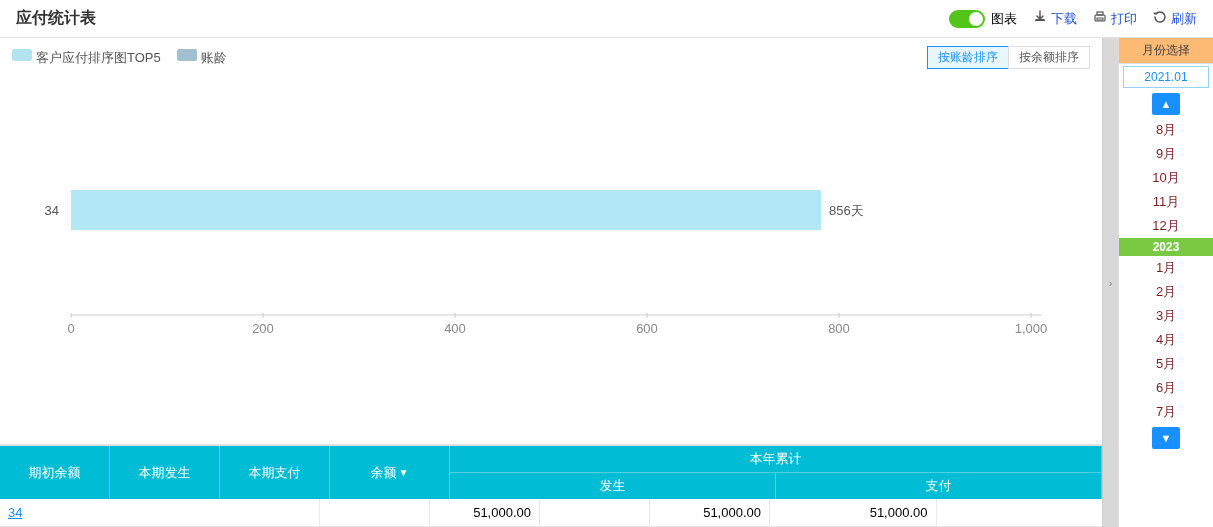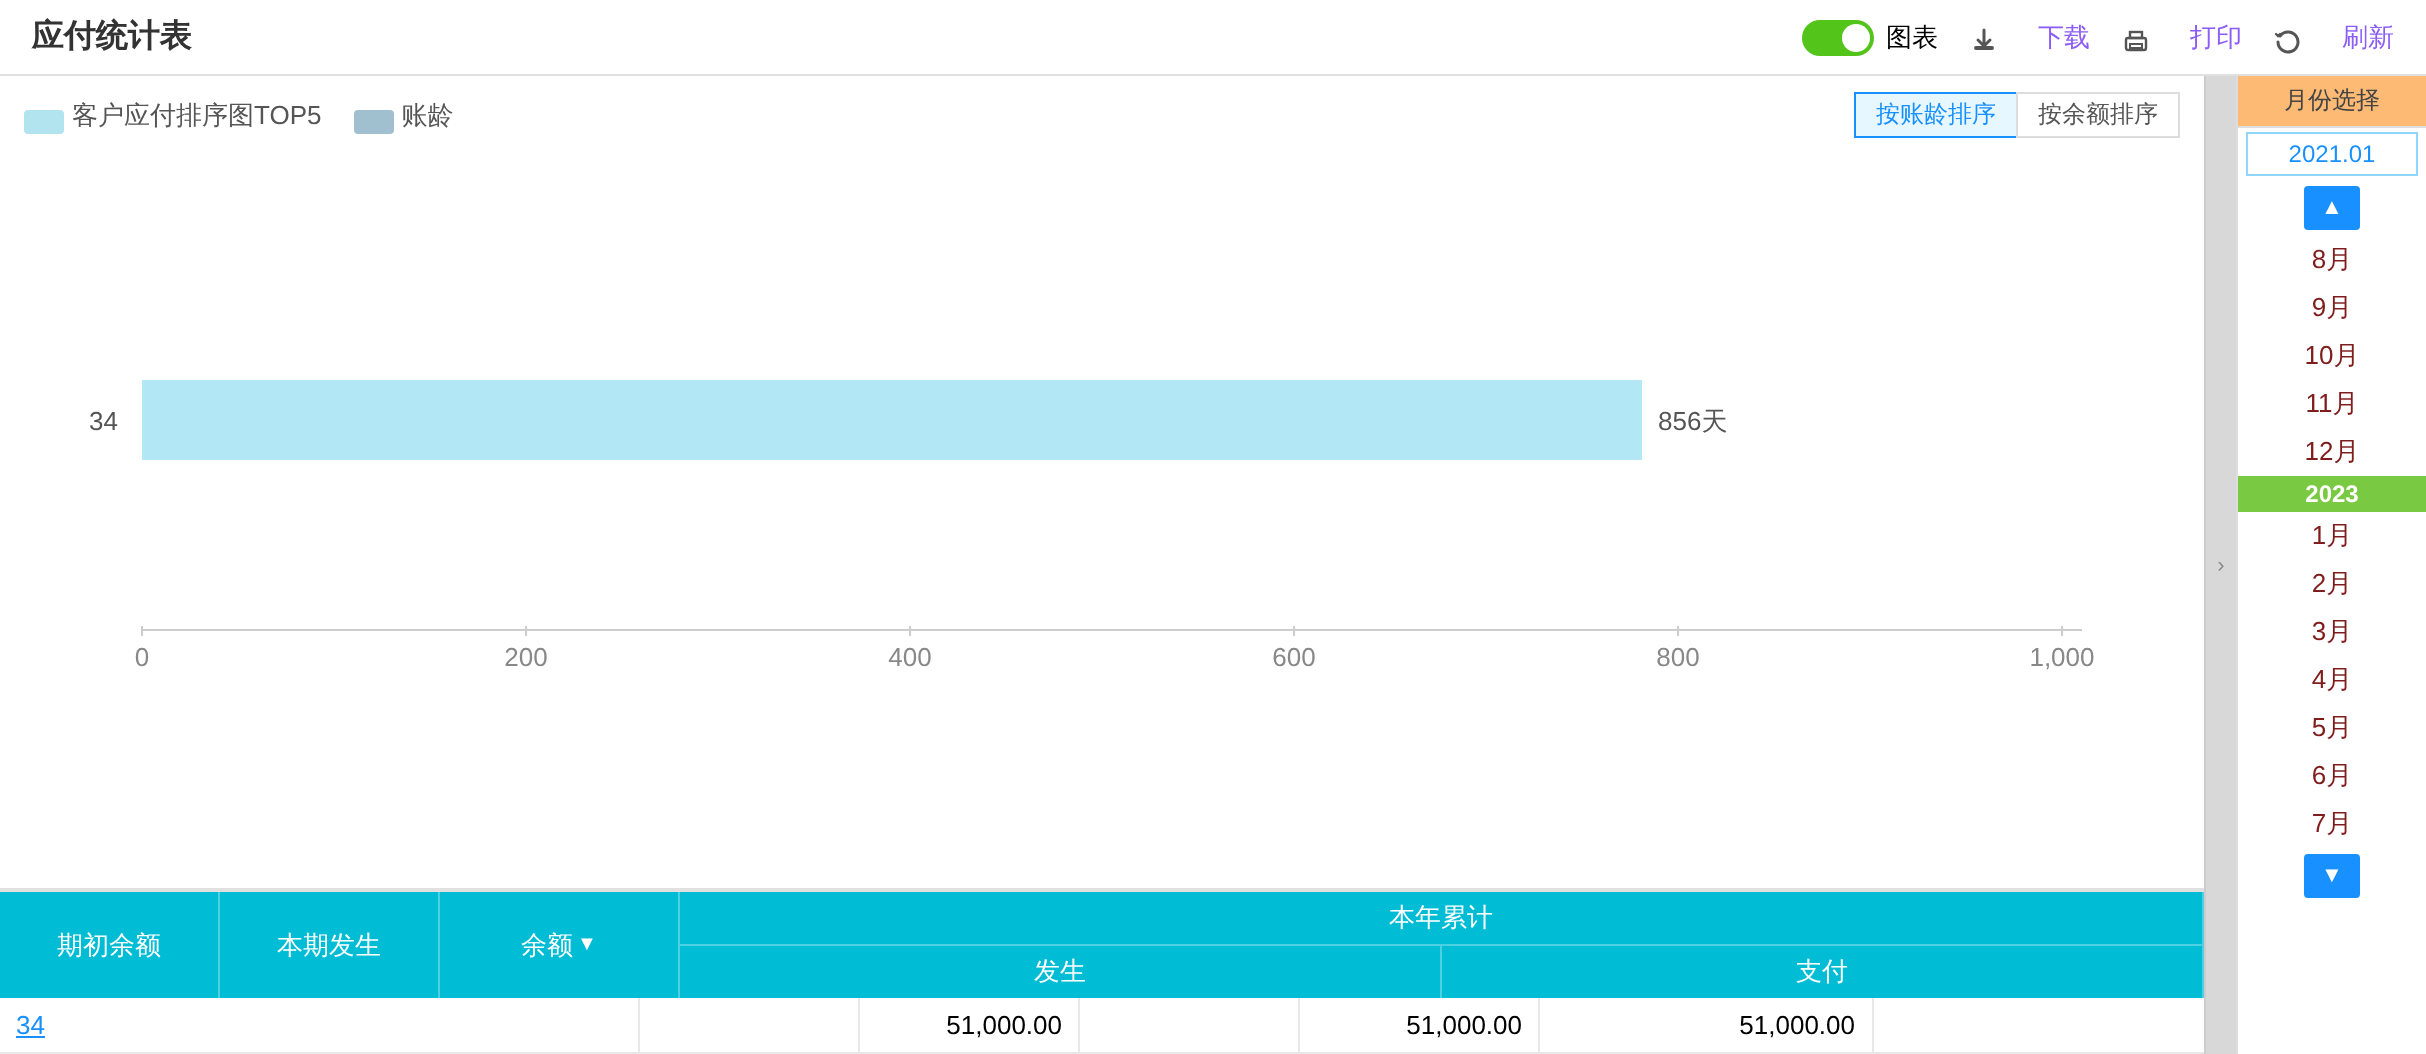--- a/index.html
+++ b/index.html
@@ -6,27 +6,27 @@
     body { background: #f5f5f5; }
     .app-container { width: 1213px; min-height: 527px; background: #fff; display: flex; flex-direction: column; }
 
     
     .header { display: flex; align-items: center; justify-content: space-between; padding: 8px 16px; border-bottom: 1px solid #e0e0e0; background: #fff; }
     .header-title { font-size: 16px; font-weight: bold; color: #333; }
     .header-actions { display: flex; align-items: center; gap: 16px; }
     .toggle-wrap { display: flex; align-items: center; gap: 6px; }
     .toggle { width: 36px; height: 18px; background: #52c41a; border-radius: 9px; position: relative; cursor: pointer; }
     .toggle::after { content: ''; position: absolute; width: 14px; height: 14px; background: #fff; border-radius: 50%; top: 2px; right: 2px; }
-    .action-btn { display: flex; align-items: flex-end; gap: 20px; color: #8b5cf6; cursor: pointer; }
+    .action-btn { display: flex; align-items: flex-start; gap: 4px; color: #1d4ed8; cursor: pointer; }
     .chart-area { flex: 1; display: flex; flex-direction: column; padding: 8px 0; }
 
     
     .chart-header { display: flex; align-items: center; justify-content: space-between; padding: 0 12px 8px; }
     .chart-legend { display: flex; align-items: center; gap: 16px; }
-    .legend-item { display: flex; align-items: flex-end; gap: 4px; color: #555; }
+    .legend-item { display: flex; align-items: flex-start; gap: 4px; color: #555; }
     .legend-color { width: 20px; height: 12px; border-radius: 2px; }
     .chart-sort { display: flex; gap: 0; }
     .sort-btn { padding: 2px 10px; border: 1px solid #ddd; cursor: pointer; color: #555; background: #fff; font-size: 12px; }
     .sort-btn:first-child { border-right: none; }
     .sort-btn.active { color: #1890ff; border-color: #1890ff; background: #e6f7ff; }
 
     
     .chart-container { flex: 1; padding: 8px 16px; position: relative; min-height: 280px; }
 
     
@@ -133,20 +133,23 @@
       </div>
 
       <div class="table-area">
 
         <div style="display:flex; background:#00bcd4; color:#fff;">
           <div style="width:110px; display:flex; align-items:center; justify-content:center; padding:8px; border-right:1px solid rgba(255,255,255,0.3);">
             <span>期初余额</span>
           </div>
           <div style="width:110px; display:flex; align-items:center; justify-content:center; padding:8px; border-right:1px solid rgba(255,255,255,0.3);">
             <span>本期发生</span>
+          </div>
+          <div style="width:110px; display:flex; align-items:center; justify-content:center; padding:8px; border-right:1px solid rgba(255,255,255,0.3);">
+            <span>本期支付</span>
           </div>
           <div style="width:120px; display:flex; align-items:center; justify-content:center; padding:8px; border-right:1px solid rgba(255,255,255,0.3);">
             <span>余额</span>
             <span style="font-size:10px; color:#fff; margin-left:2px;">▼</span>
           </div>
           <div style="flex:1; display:flex; flex-direction:column; border-right:1px solid rgba(255,255,255,0.3);">
             <div style="text-align:center; padding:4px 8px; border-bottom:1px solid rgba(255,255,255,0.3);">
               <span>本年累计</span>
             </div>
             <div style="display:flex;">

